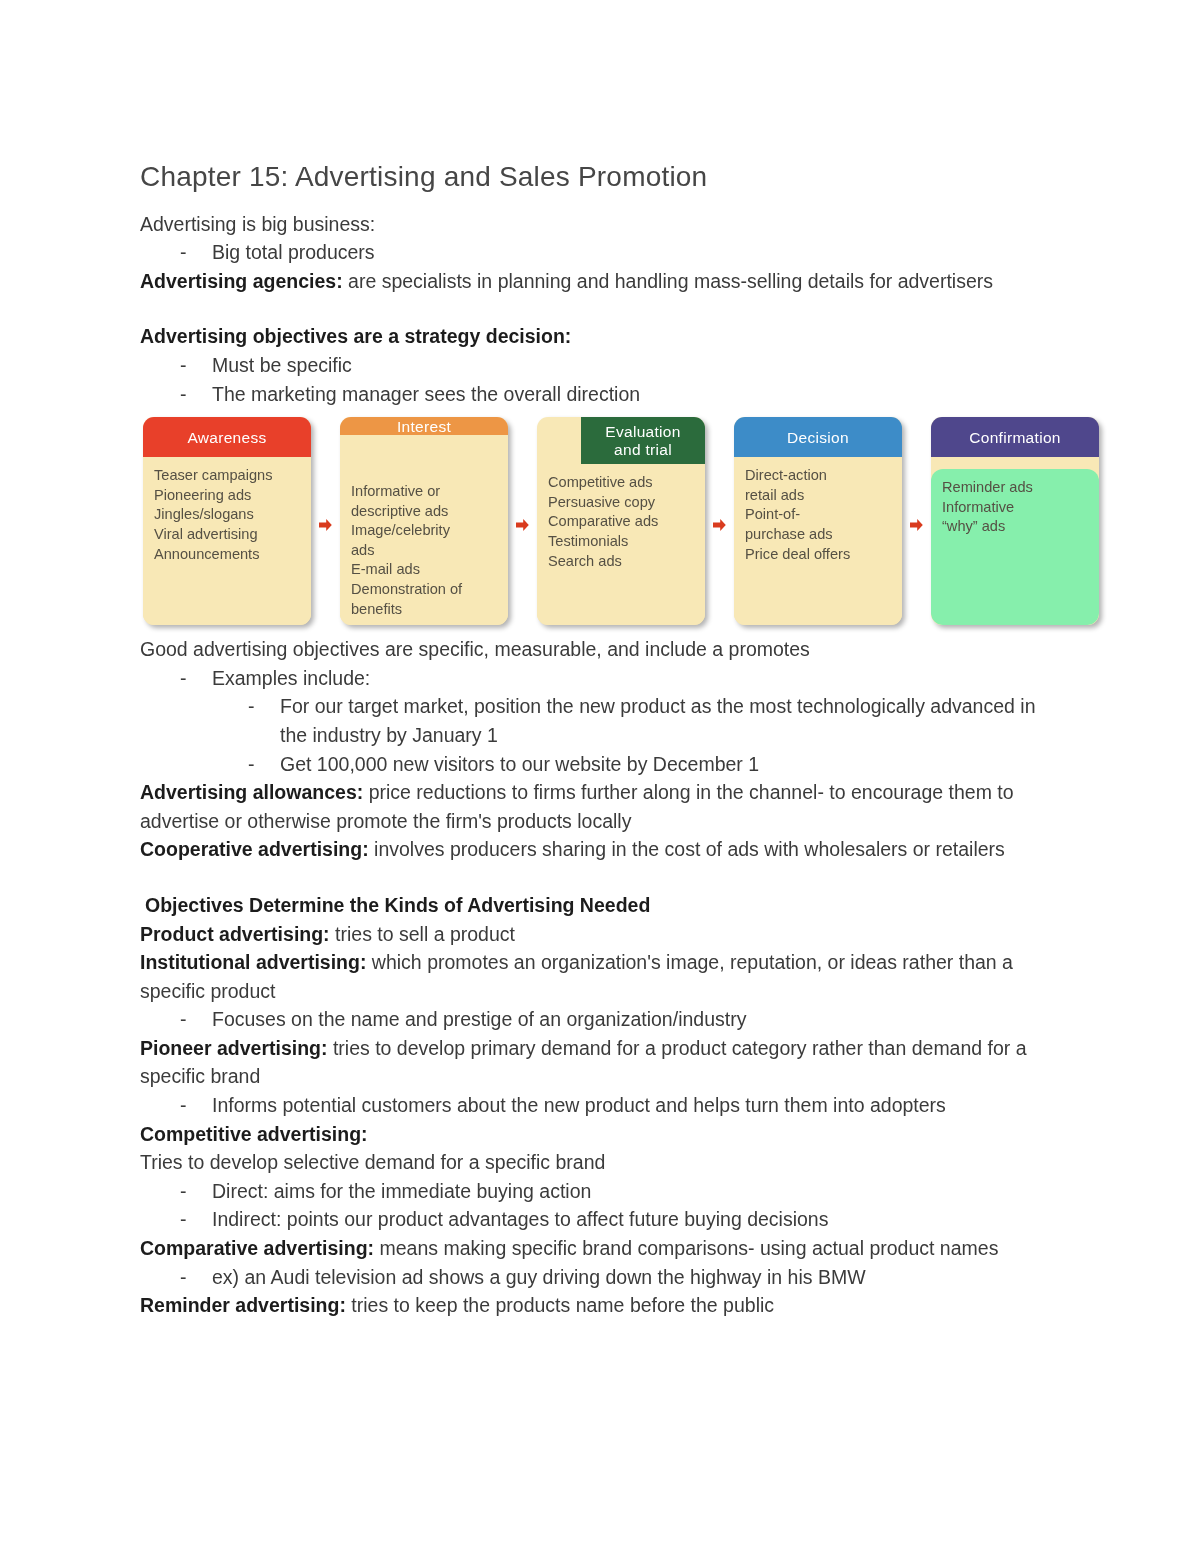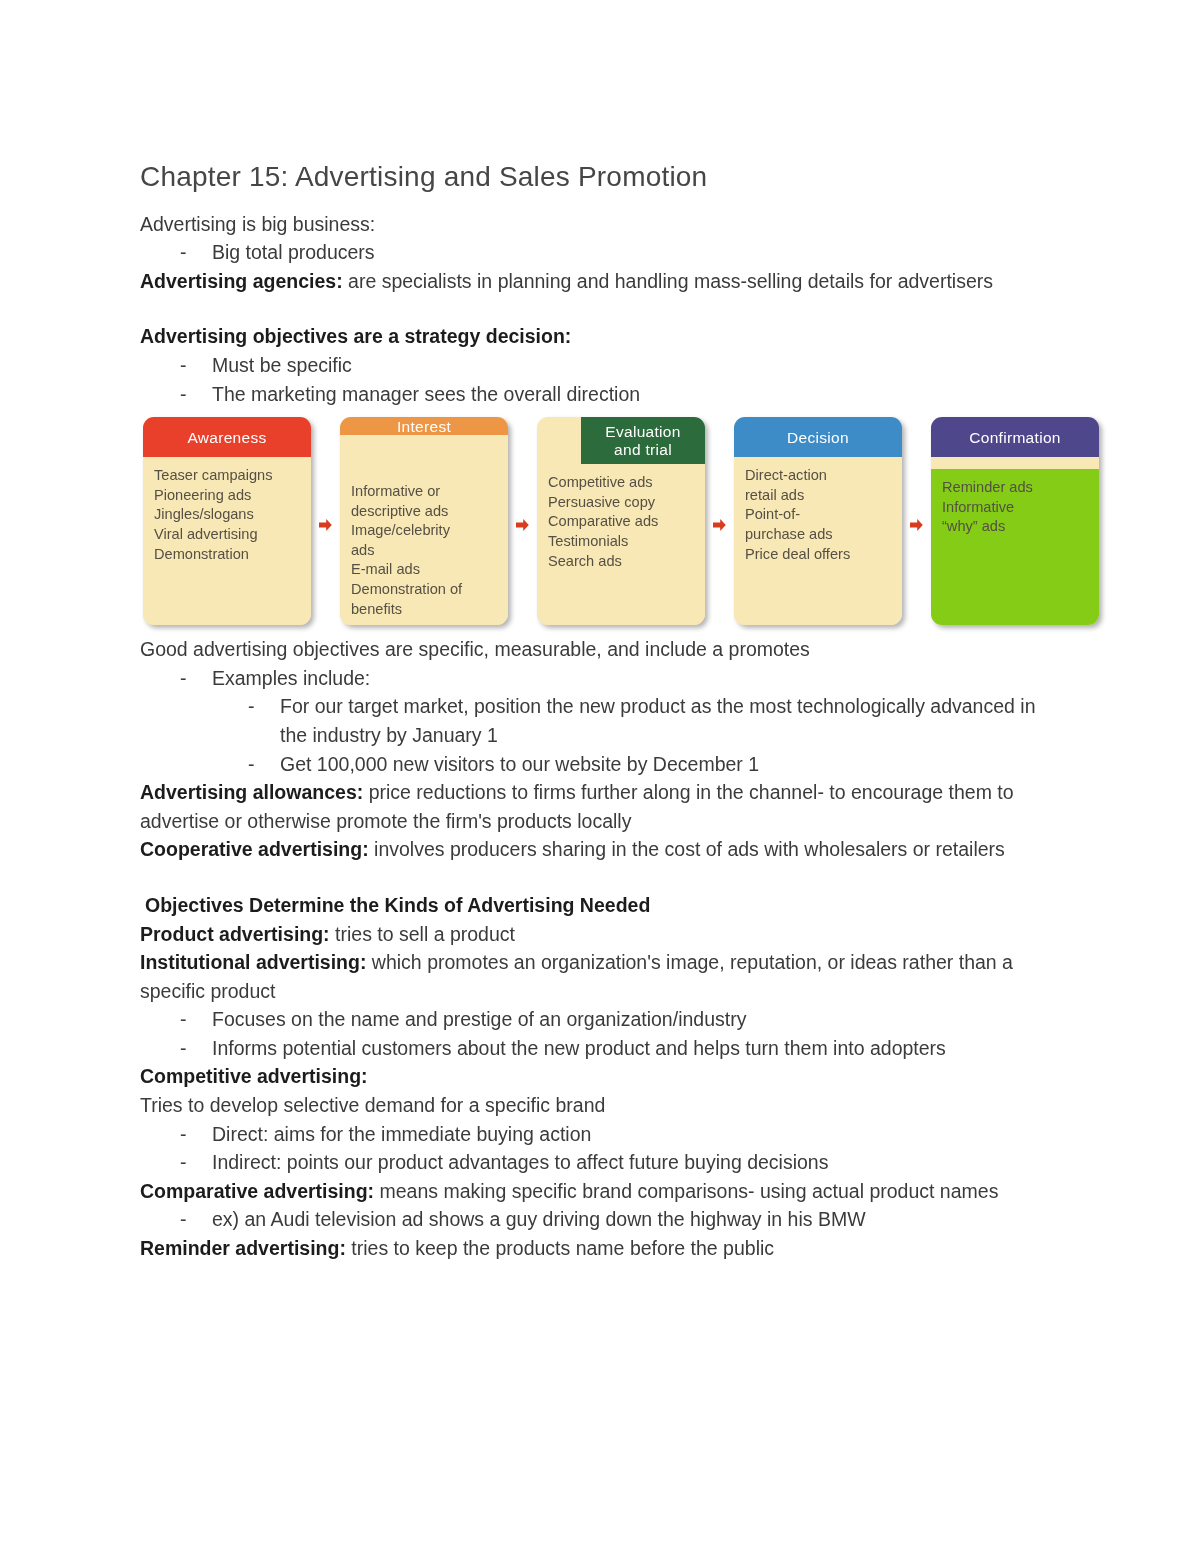--- a/index.html
+++ b/index.html
@@ -188,21 +188,21 @@
 
   <div class="diagram">
 
     <div class="stage" style="background-color: rgb(248, 232, 182);">
       <div class="stage-head" style="background-color: rgb(232, 64, 42);">Awareness</div>
       <div class="stage-body" style="background-color: rgb(248, 232, 182);">
         <div class="item">Teaser campaigns</div>
         <div class="item">Pioneering ads</div>
         <div class="item">Jingles/slogans</div>
         <div class="item">Viral advertising</div>
-        <div class="item">Demonstration</div>
+        <div class="item">Announcements</div>
       </div>
     </div>
 
     <div class="arrow">
       <svg width="13" height="14" viewBox="0 0 13 14" aria-hidden="true">
         <path d="M0 4.6 h7.2 V1.1 L12.8 7 L7.2 12.9 V9.4 H0 Z" fill="#D93B1E"></path>
       </svg>
     </div>
 
     <div class="stage" style="background-color: rgb(248, 232, 182); gap: 38px;">
@@ -253,21 +253,21 @@
     </div>
 
     <div class="arrow">
       <svg width="13" height="14" viewBox="0 0 13 14" aria-hidden="true">
         <path d="M0 4.6 h7.2 V1.1 L12.8 7 L7.2 12.9 V9.4 H0 Z" fill="#D93B1E"></path>
       </svg>
     </div>
 
     <div class="stage" style="background-color: rgb(248, 232, 182); gap: 12px;">
       <div class="stage-head" style="background-color: rgb(79, 71, 140);">Confirmation</div>
-      <div class="stage-body" style="background-color: #84cc16;">
+      <div class="stage-body" style="background-color: #86efac; border-radius: 12px;">
         <div class="item">Reminder ads</div>
         <div class="item">Informative</div>
         <div class="item cont">“why” ads</div>
       </div>
     </div>
 
   </div>
 
   <p class="line">Good advertising objectives are specific, measurable, and include a promotes</p>
 
@@ -294,20 +294,21 @@
 
   <p class="line"><span class="b">Product advertising:</span><span> tries to sell a product</span></p>
 
   <p class="line"><span class="b">Institutional advertising:</span><span> which promotes an organization's image, reputation, or ideas rather than a specific product</span></p>
 
   <div class="bullet1">
     <span class="dash">-</span>
     <span class="btxt">Focuses on the name and prestige of an organization/industry</span>
   </div>
 
+  <p class="line"><span class="b">Pioneer advertising:</span><span> tries to develop primary demand for a product category rather than demand for a specific brand</span></p>
 
   <div class="bullet1">
     <span class="dash">-</span>
     <span class="btxt">Informs potential customers about the new product and helps turn them into adopters</span>
   </div>
 
   <p class="line bold-head">Competitive advertising:</p>
 
   <p class="line">Tries to develop selective demand for a specific brand</p>
 

